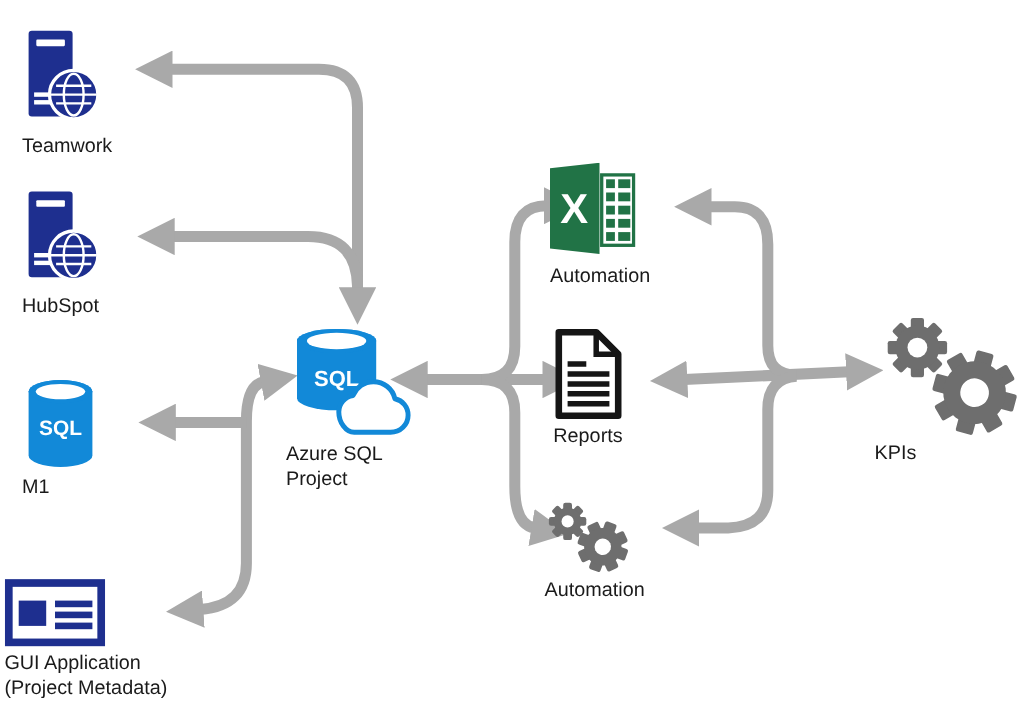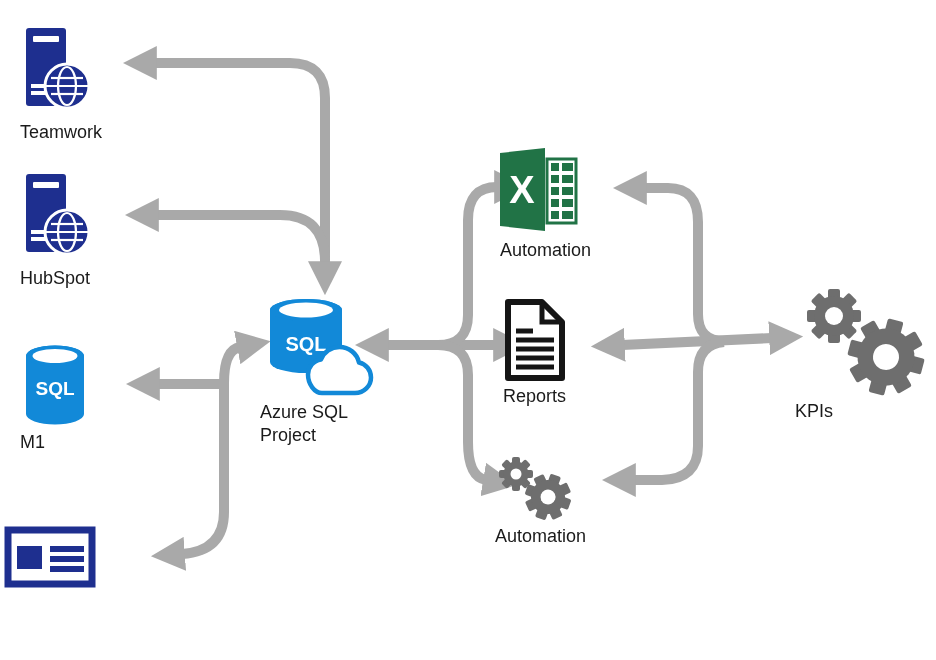--- a/index.html
+++ b/index.html
@@ -83,20 +83,22 @@
   </div>
 
   <div class="node" style="left:4px;top:526px;width:178px;">
     <svg width="92" height="62" viewBox="0 0 92 62">
       <rect x="4" y="4" width="84" height="54" fill="#ffffff" stroke="#1e2f8f" stroke-width="7"></rect>
       <rect x="13" y="20" width="25" height="23" fill="#1e2f8f"></rect>
       <rect x="46" y="20" width="34" height="6" fill="#1e2f8f"></rect>
       <rect x="46" y="30" width="34" height="6" fill="#1e2f8f"></rect>
       <rect x="46" y="40" width="34" height="6" fill="#1e2f8f"></rect>
     </svg>
+    <div class="label">GUI Application</div>
+    <div class="label" style="margin-top:0;">(Project Metadata)</div>
   </div>
 
   <div class="node" style="left:260px;top:298px;width:120px;">
     <svg width="115" height="100" viewBox="0 0 115 100">
       <path d="M10 12 A36 11 0 0 1 82 12 V64 A36 11 0 0 1 10 64 Z" fill="#1289d8"></path>
       <ellipse cx="46" cy="12" rx="36" ry="11" fill="#1289d8"></ellipse>
       <ellipse cx="46" cy="12" rx="27" ry="7.5" fill="#ffffff"></ellipse>
       <text x="46" y="53" text-anchor="middle" font-size="20" fill="#ffffff">SQL</text>
       <path d="M62 95 H95 C104 95 111 88 111 79.5 C111 72 106 66 99 64.5 C97 55.5 89 49 79.5 49 C71 49 64 54 61 61.5 C53.5 62.5 48 69 48 76.5 C48 86 54.5 95 62 95 Z" fill="#ffffff" stroke="#1289d8" stroke-width="4.5" stroke-linejoin="round"></path>
     </svg>

